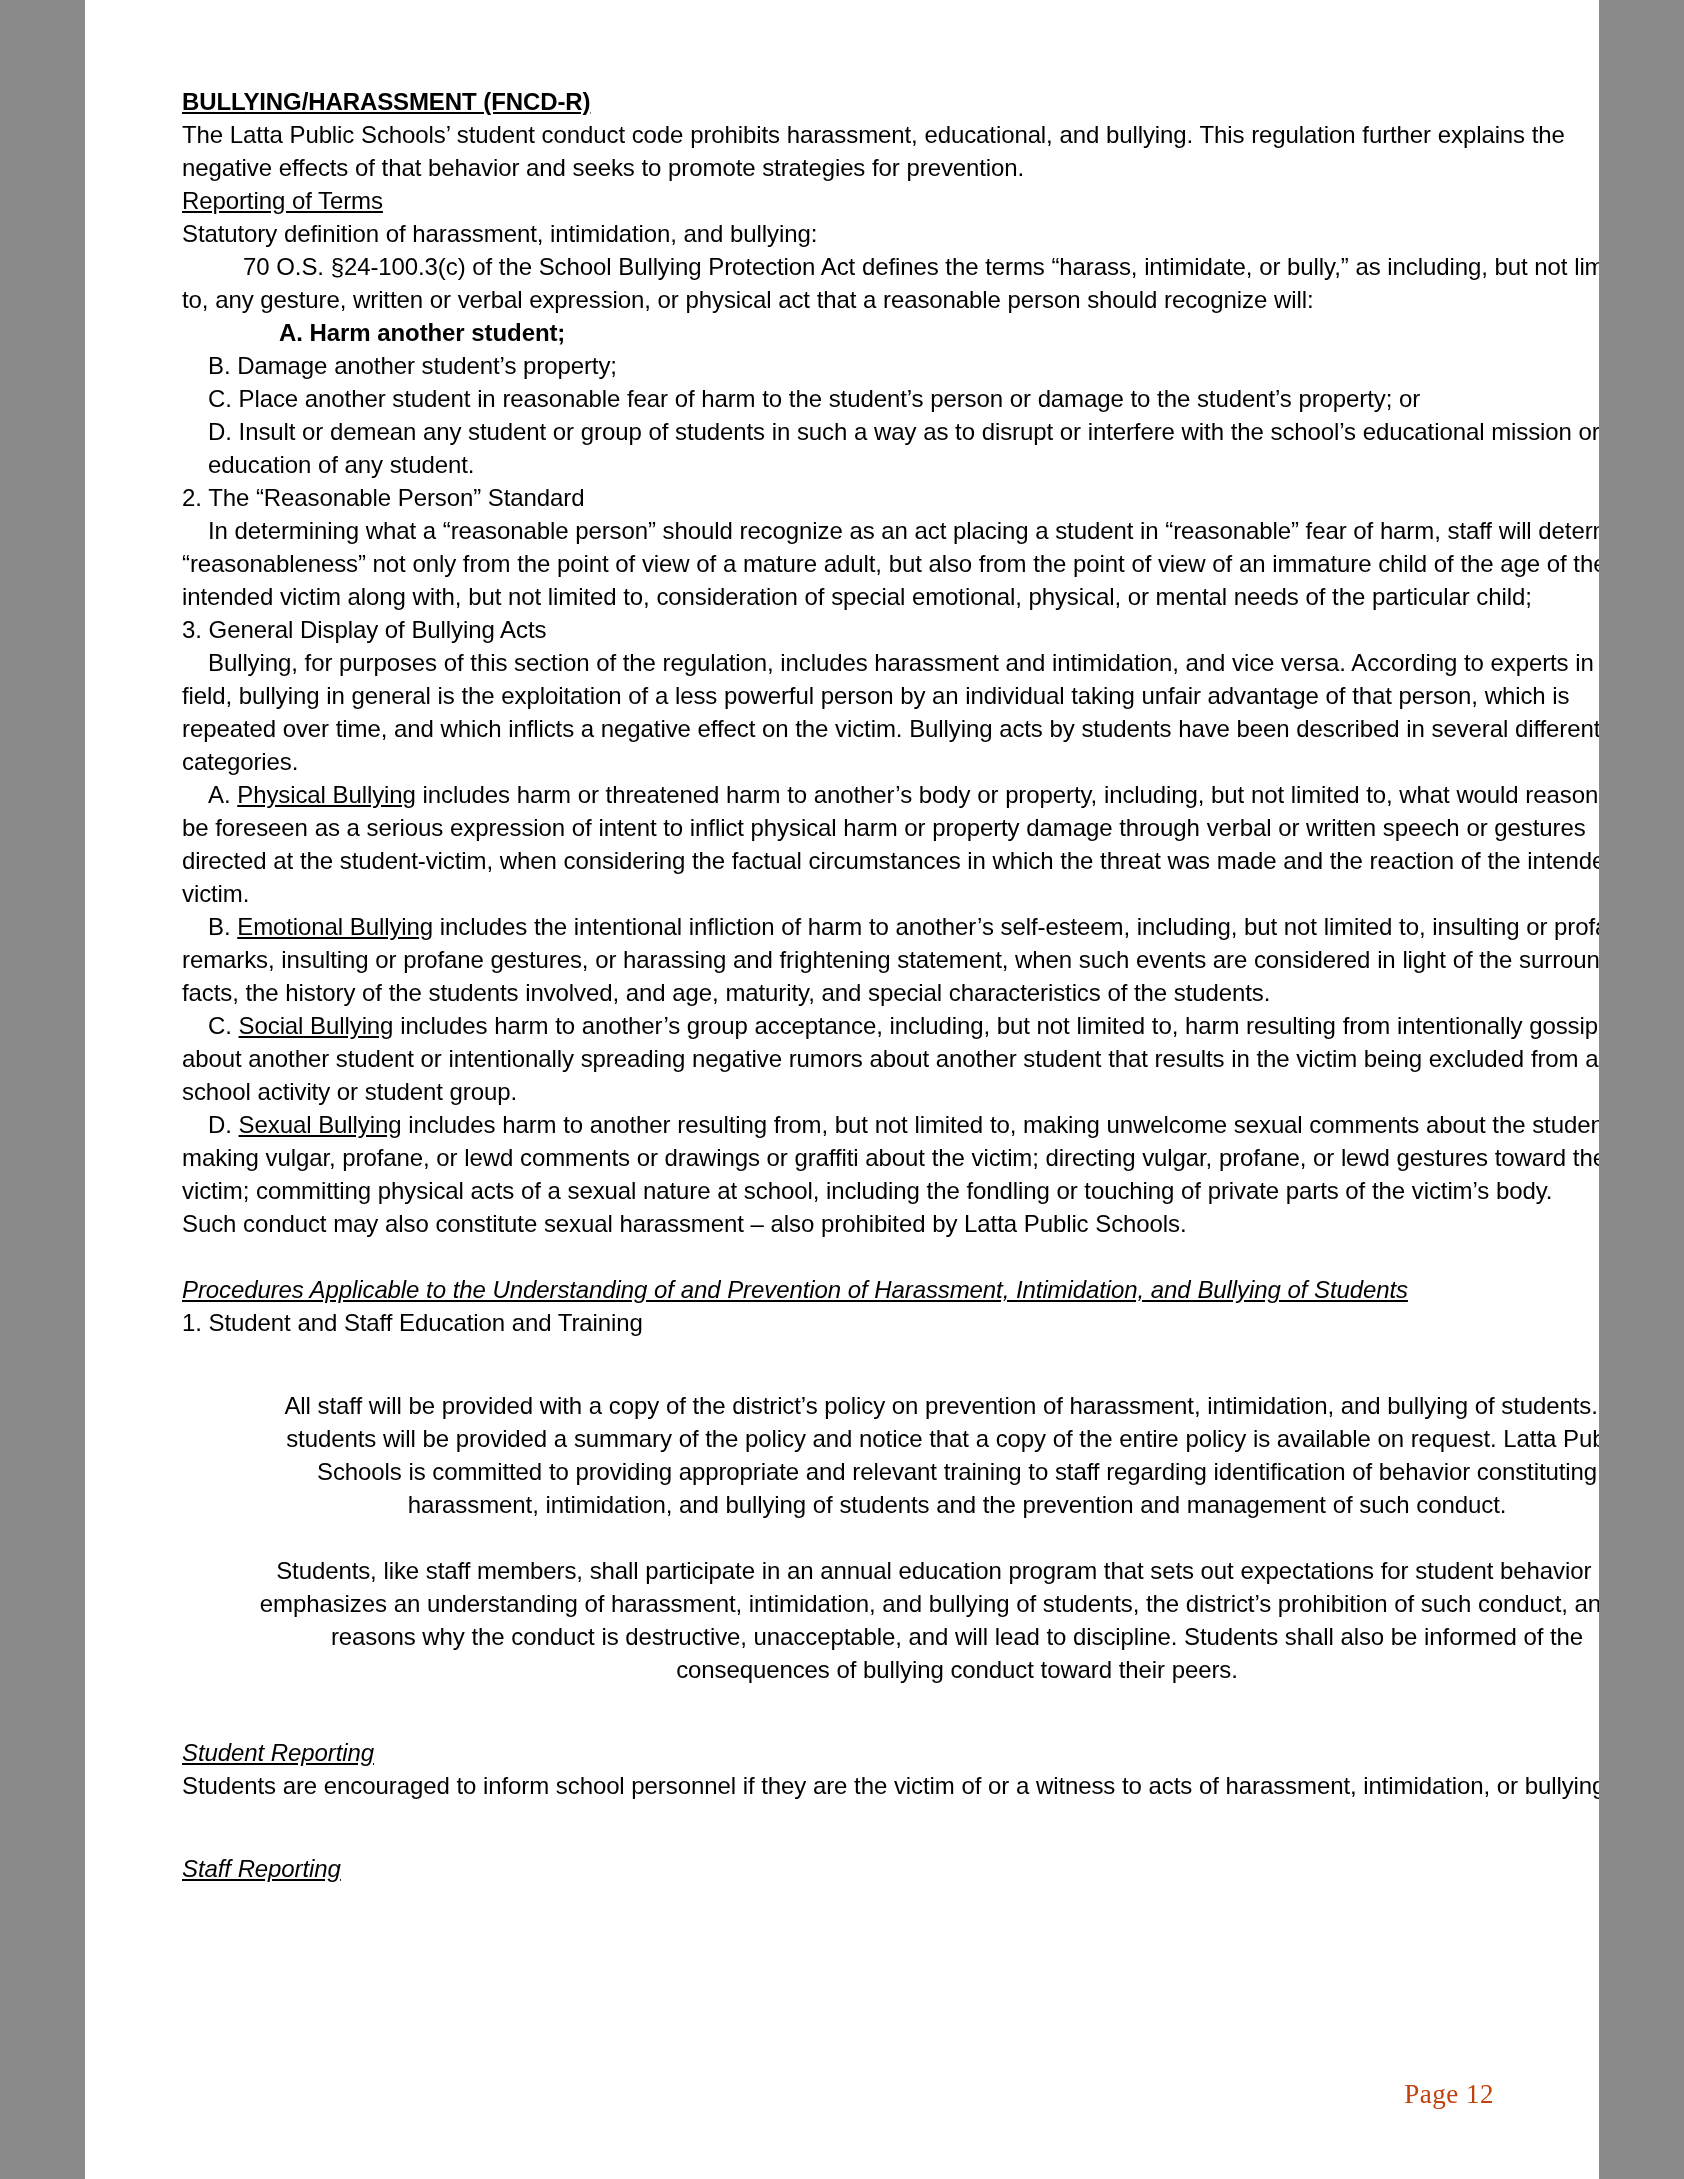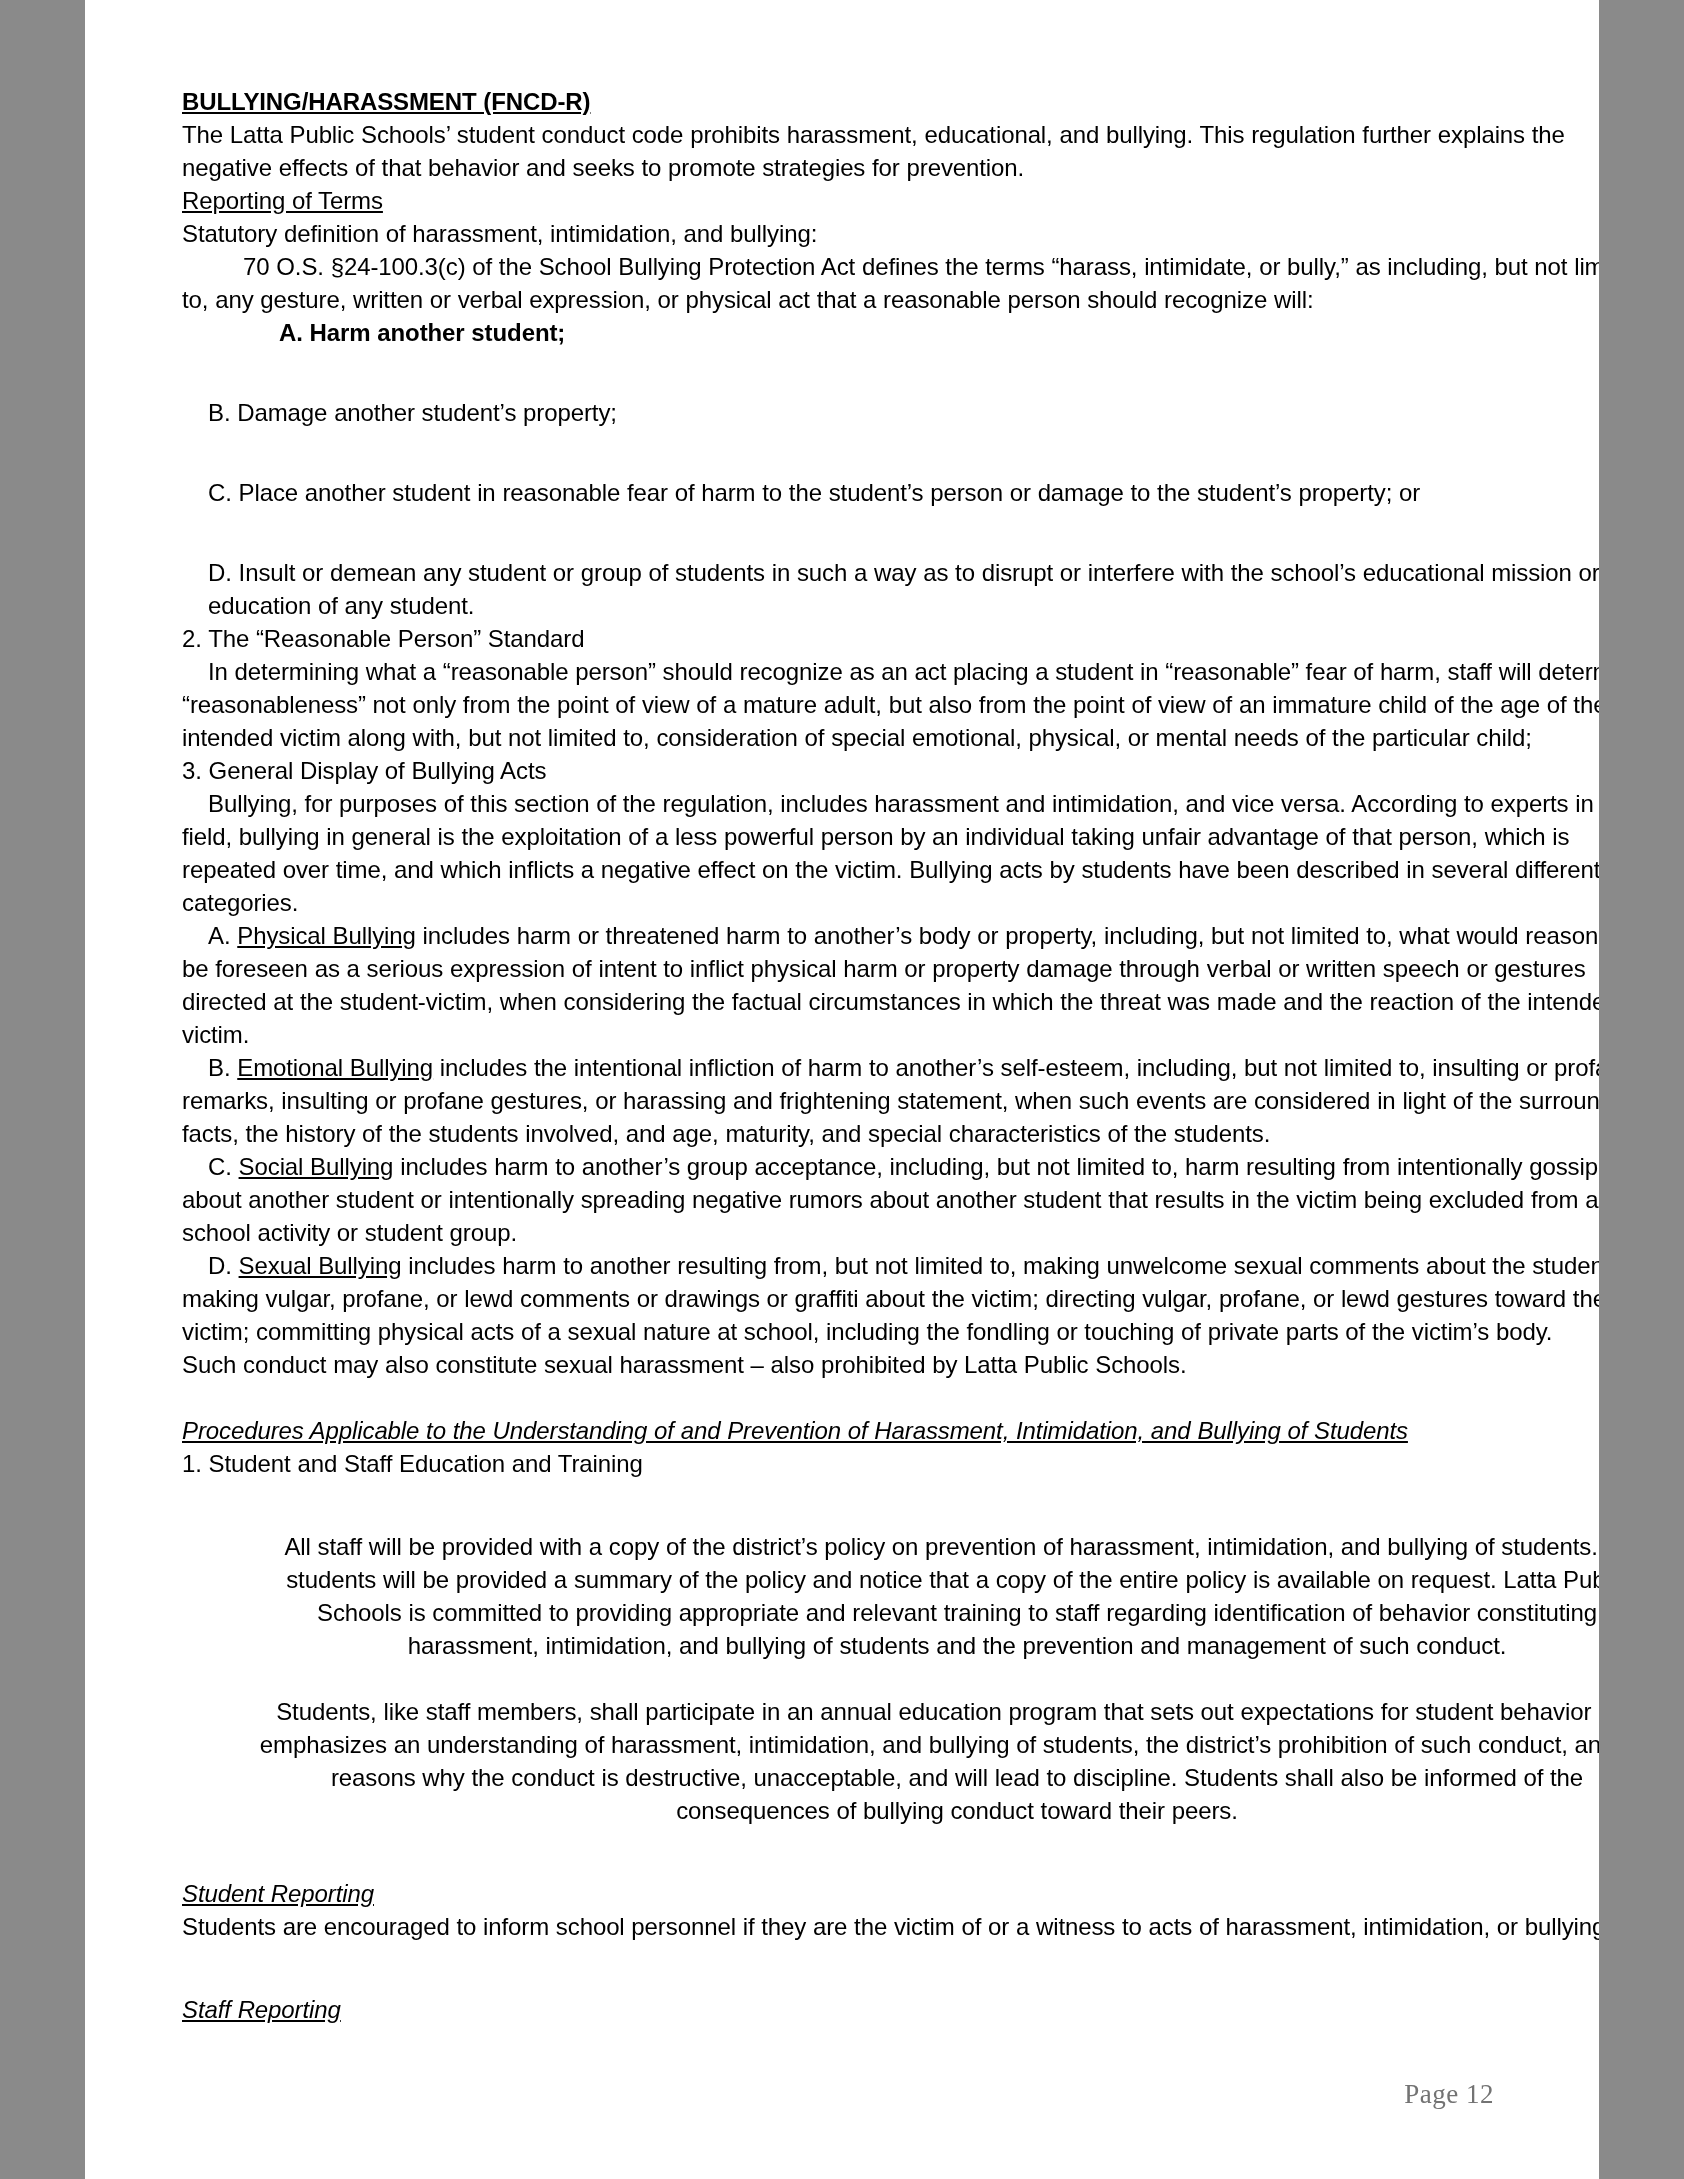--- a/index.html
+++ b/index.html
@@ -46,36 +46,36 @@
   }
   .italic-ul {
     font-style: italic;
     text-decoration: underline;
     text-underline-offset: 2px;
   }
   u.inline {
     text-decoration: underline;
     text-underline-offset: 2px;
   }
-  .ind-1 { padding-left: 26px; margin-top: 47px; }       
+  .ind-1 { padding-left: 26px; }       
   .ind-A { padding-left: 97px; font-weight: bold; }       
   .ind-block { padding-left: 73px; text-align: center; }   
   .ti-first { text-indent: 61px; }     
   .ti-small { text-indent: 26px; }     
   .blank {
     height: 33px;
   }
   .blank-sm { height: 17px; }
   .page-number {
     position: absolute;
     right: 105px;
     bottom: 69px;
     font-family: "Liberation Serif", "DejaVu Serif", serif;
     font-size: 27px;
-    color: #737373;
+    color: #c2410c;
     letter-spacing: 0.5px;
   }
 </style>
 </head>
 <body>
 
 <div class="page">
 
   <div class="content">
 

